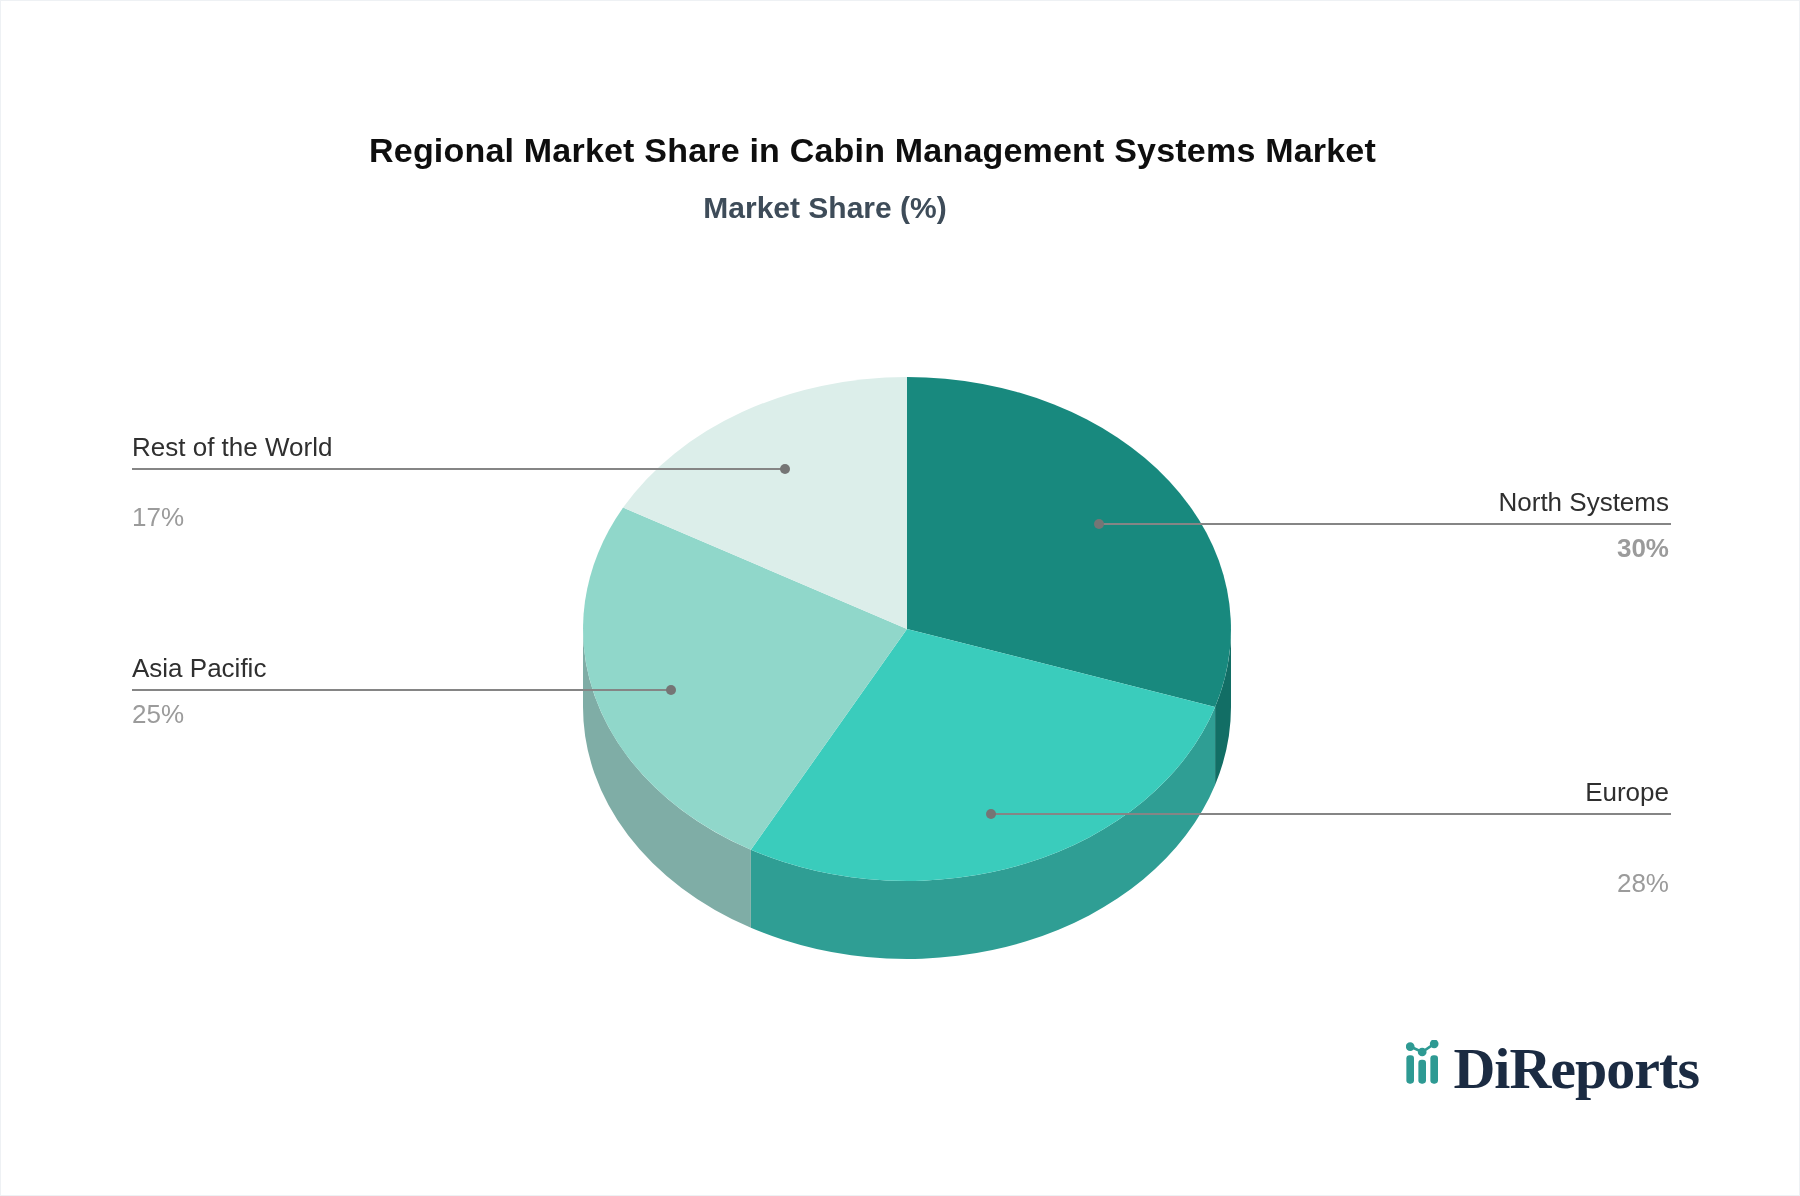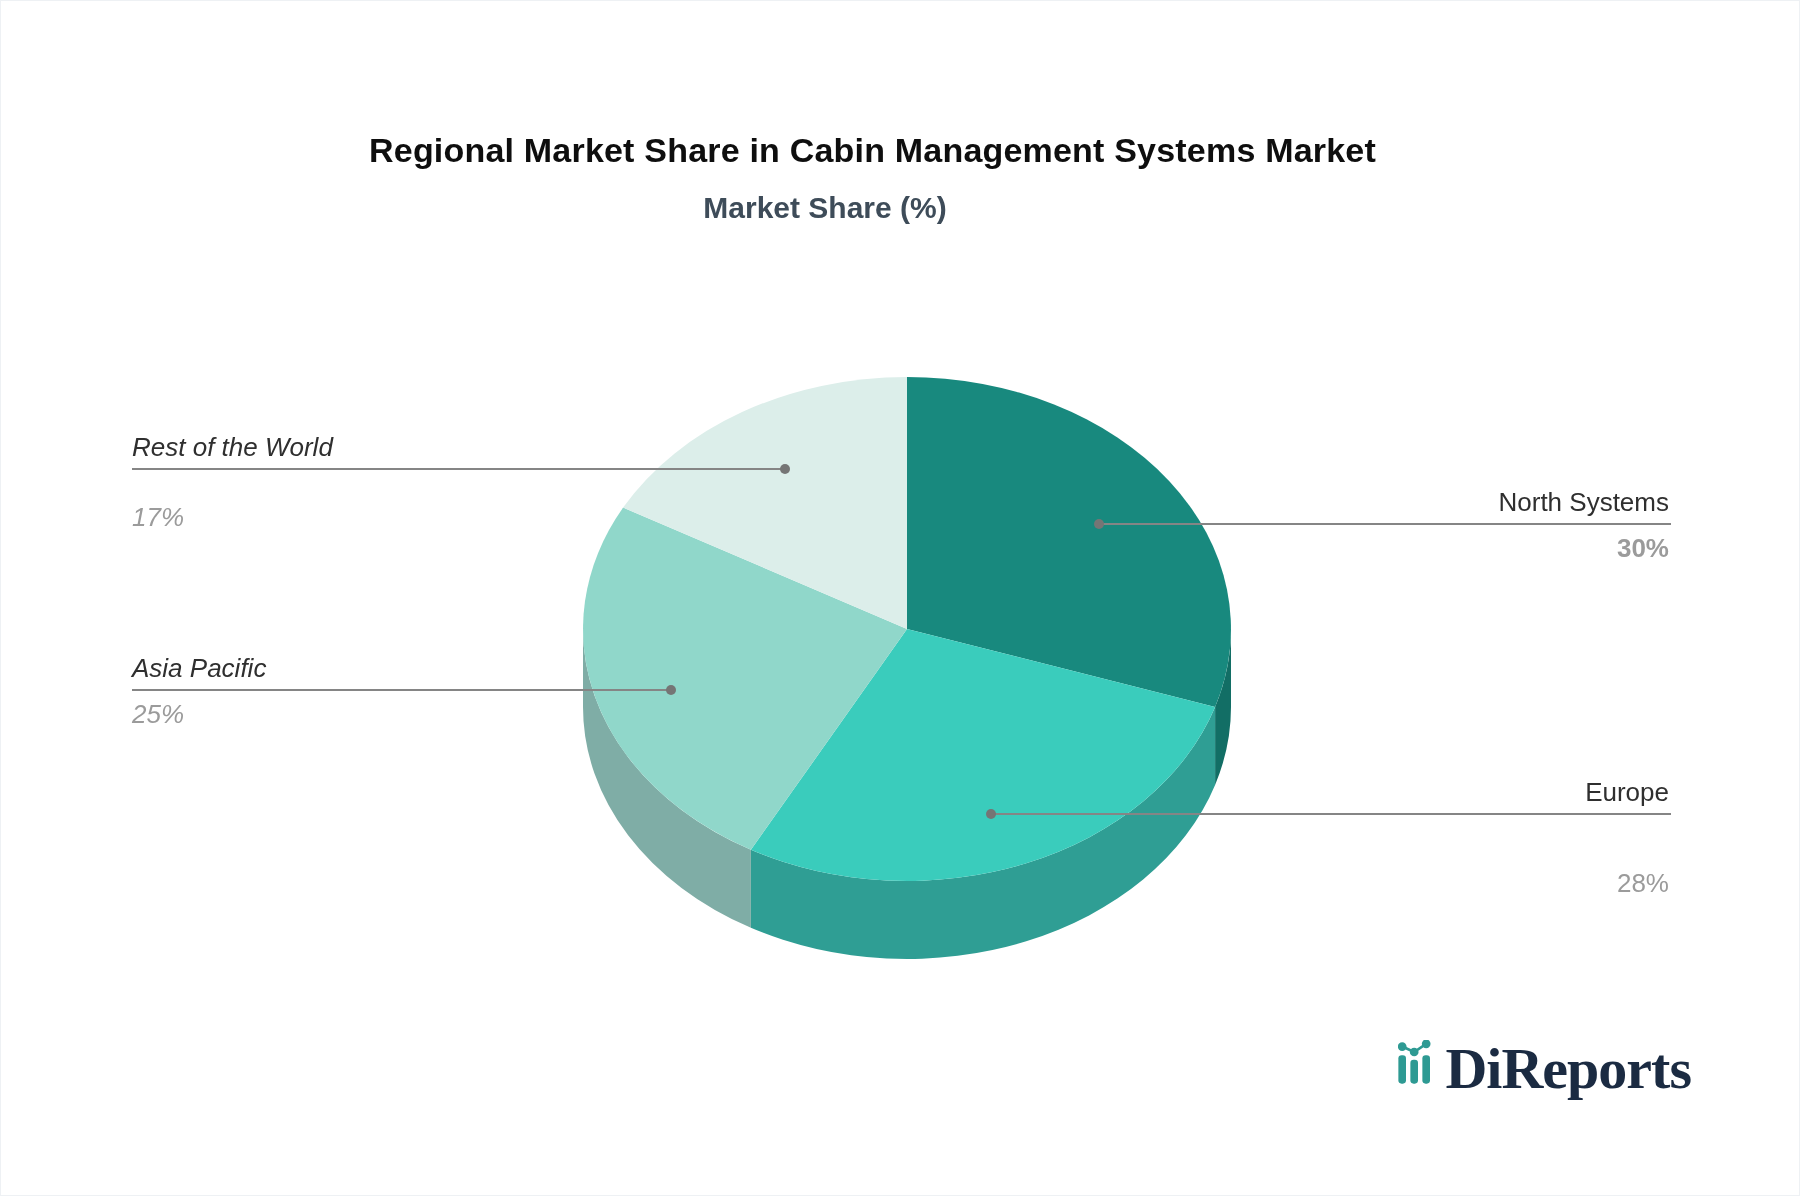--- a/index.html
+++ b/index.html
@@ -21,24 +21,24 @@
   }
   #pie{position:absolute;left:0;top:0;}
   .callout-label{
     position:absolute;font-size:26px;line-height:28px;
     color:var(--label-color,#2f2f2f);white-space:nowrap;
   }
   .callout-pct{
     position:absolute;font-size:26px;line-height:28px;
     color:var(--pct-color,#9b9b9b);white-space:nowrap;
   }
-  .side-left{left:131px;text-align:right;font-style:italic;}
+  .side-left{left:131px;text-align:right;}
   .side-right{right:130px;text-align:right;}
   .logo{
-    position:absolute;right:108px;top:1034px;display:flex;align-items:center;gap:7px;
+    position:absolute;right:100px;top:1034px;display:flex;align-items:center;gap:7px;
   }
   .logo-icon{display:block;margin-bottom:10px;}
   .logo-text{
     font-family:"Liberation Serif", serif;font-weight:bold;font-size:58px;
     letter-spacing:-1px;color:var(--logo-text-color,#1b2b42);
   }
 </style>
 </head>
 <body>
 

